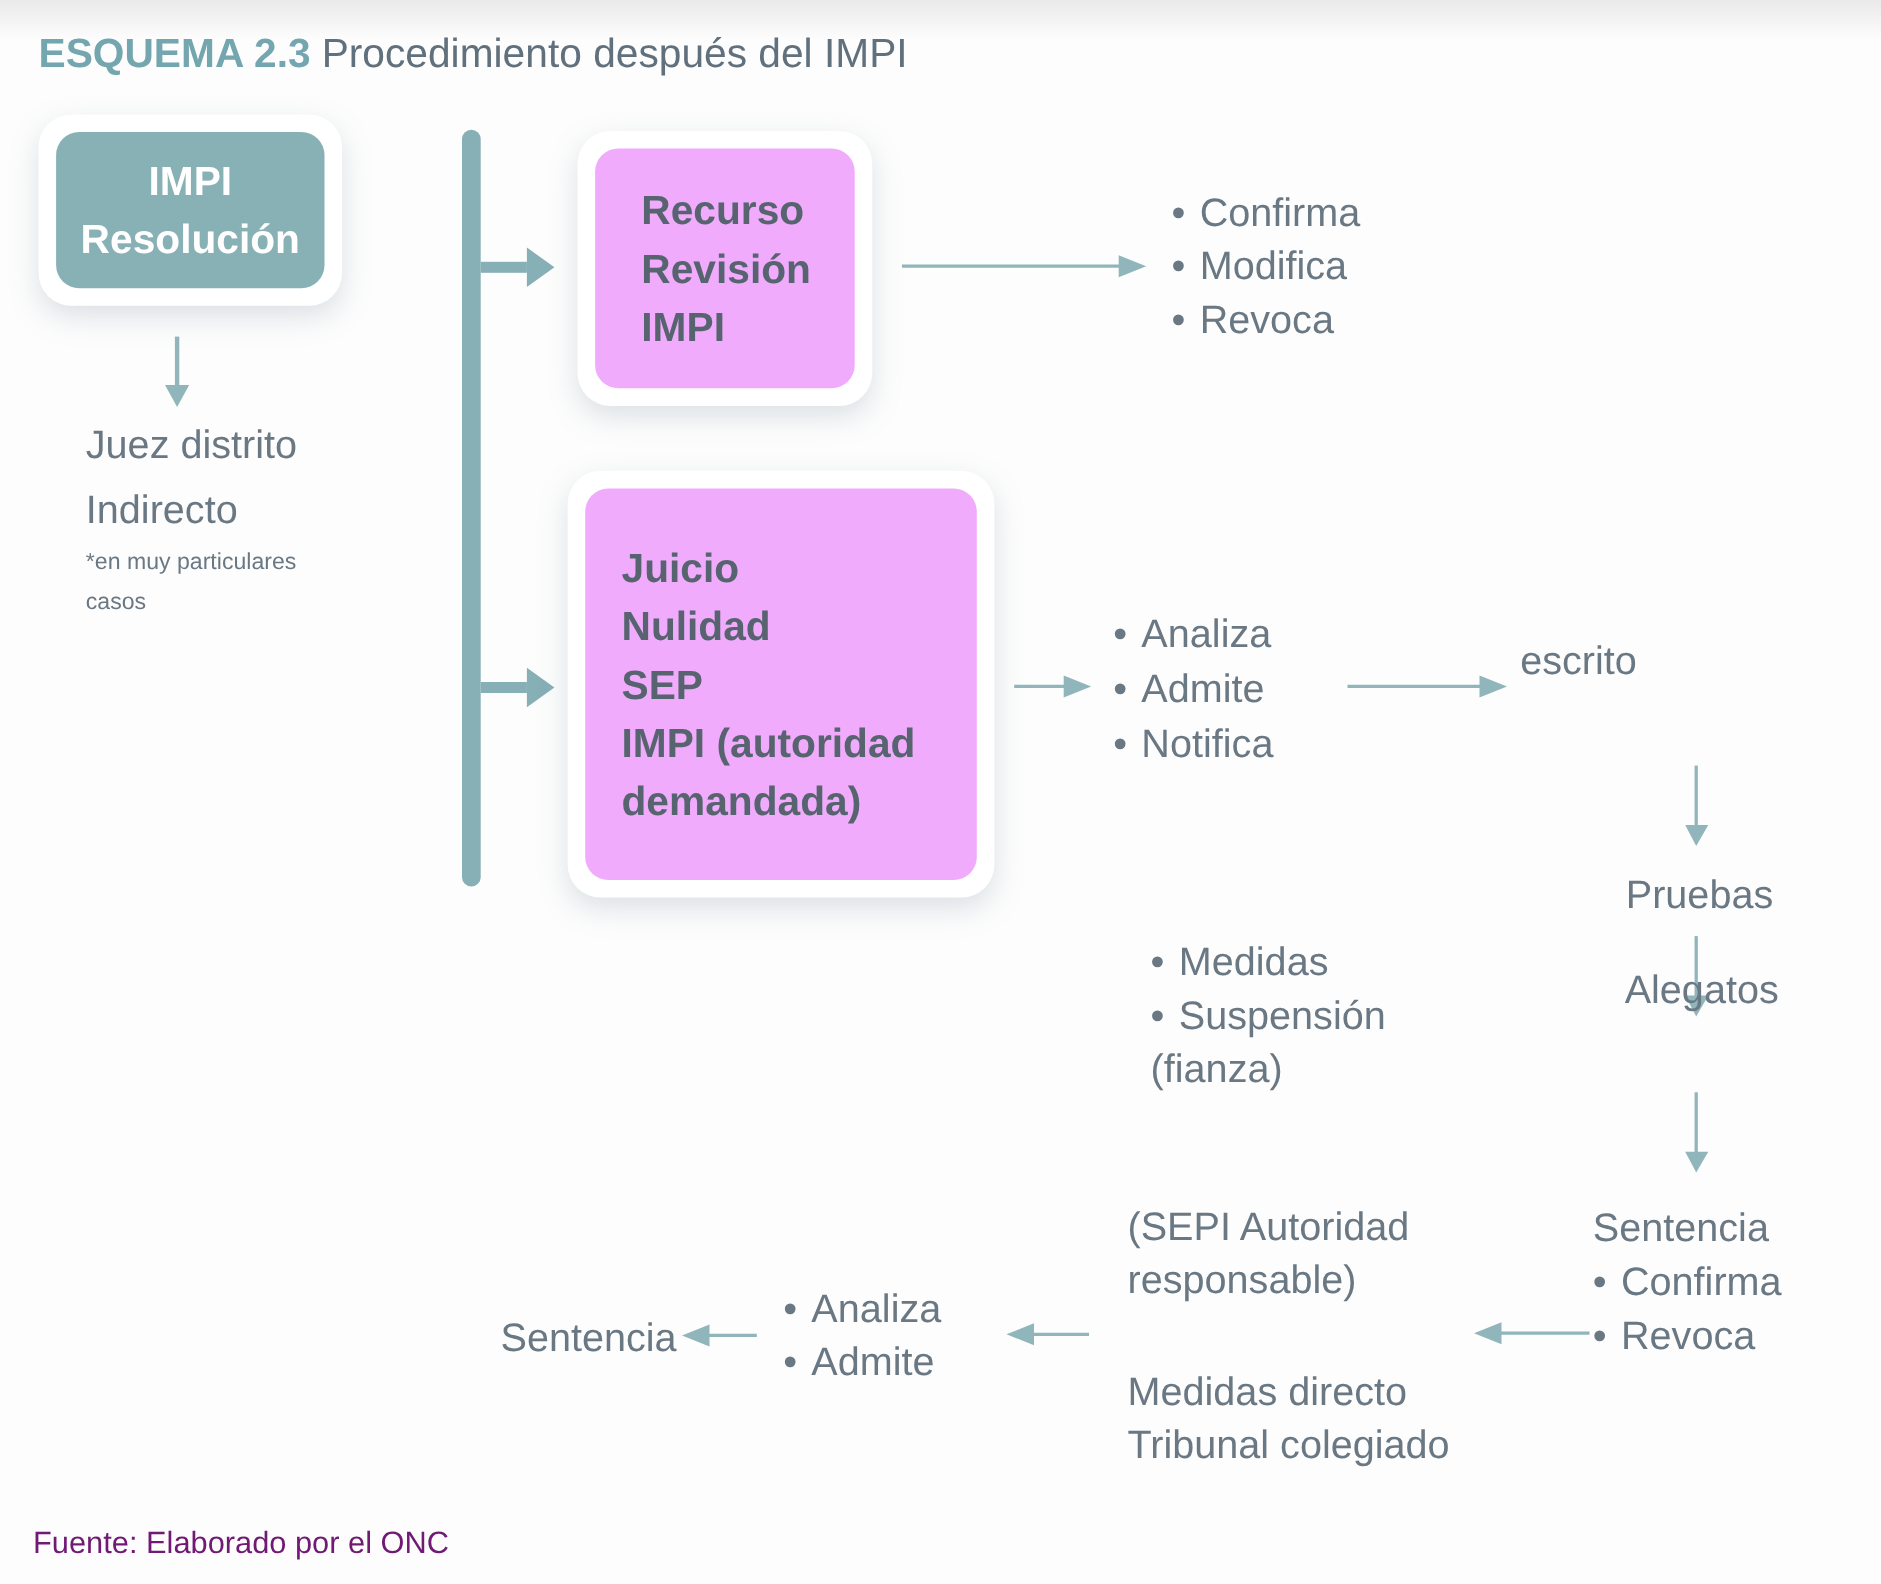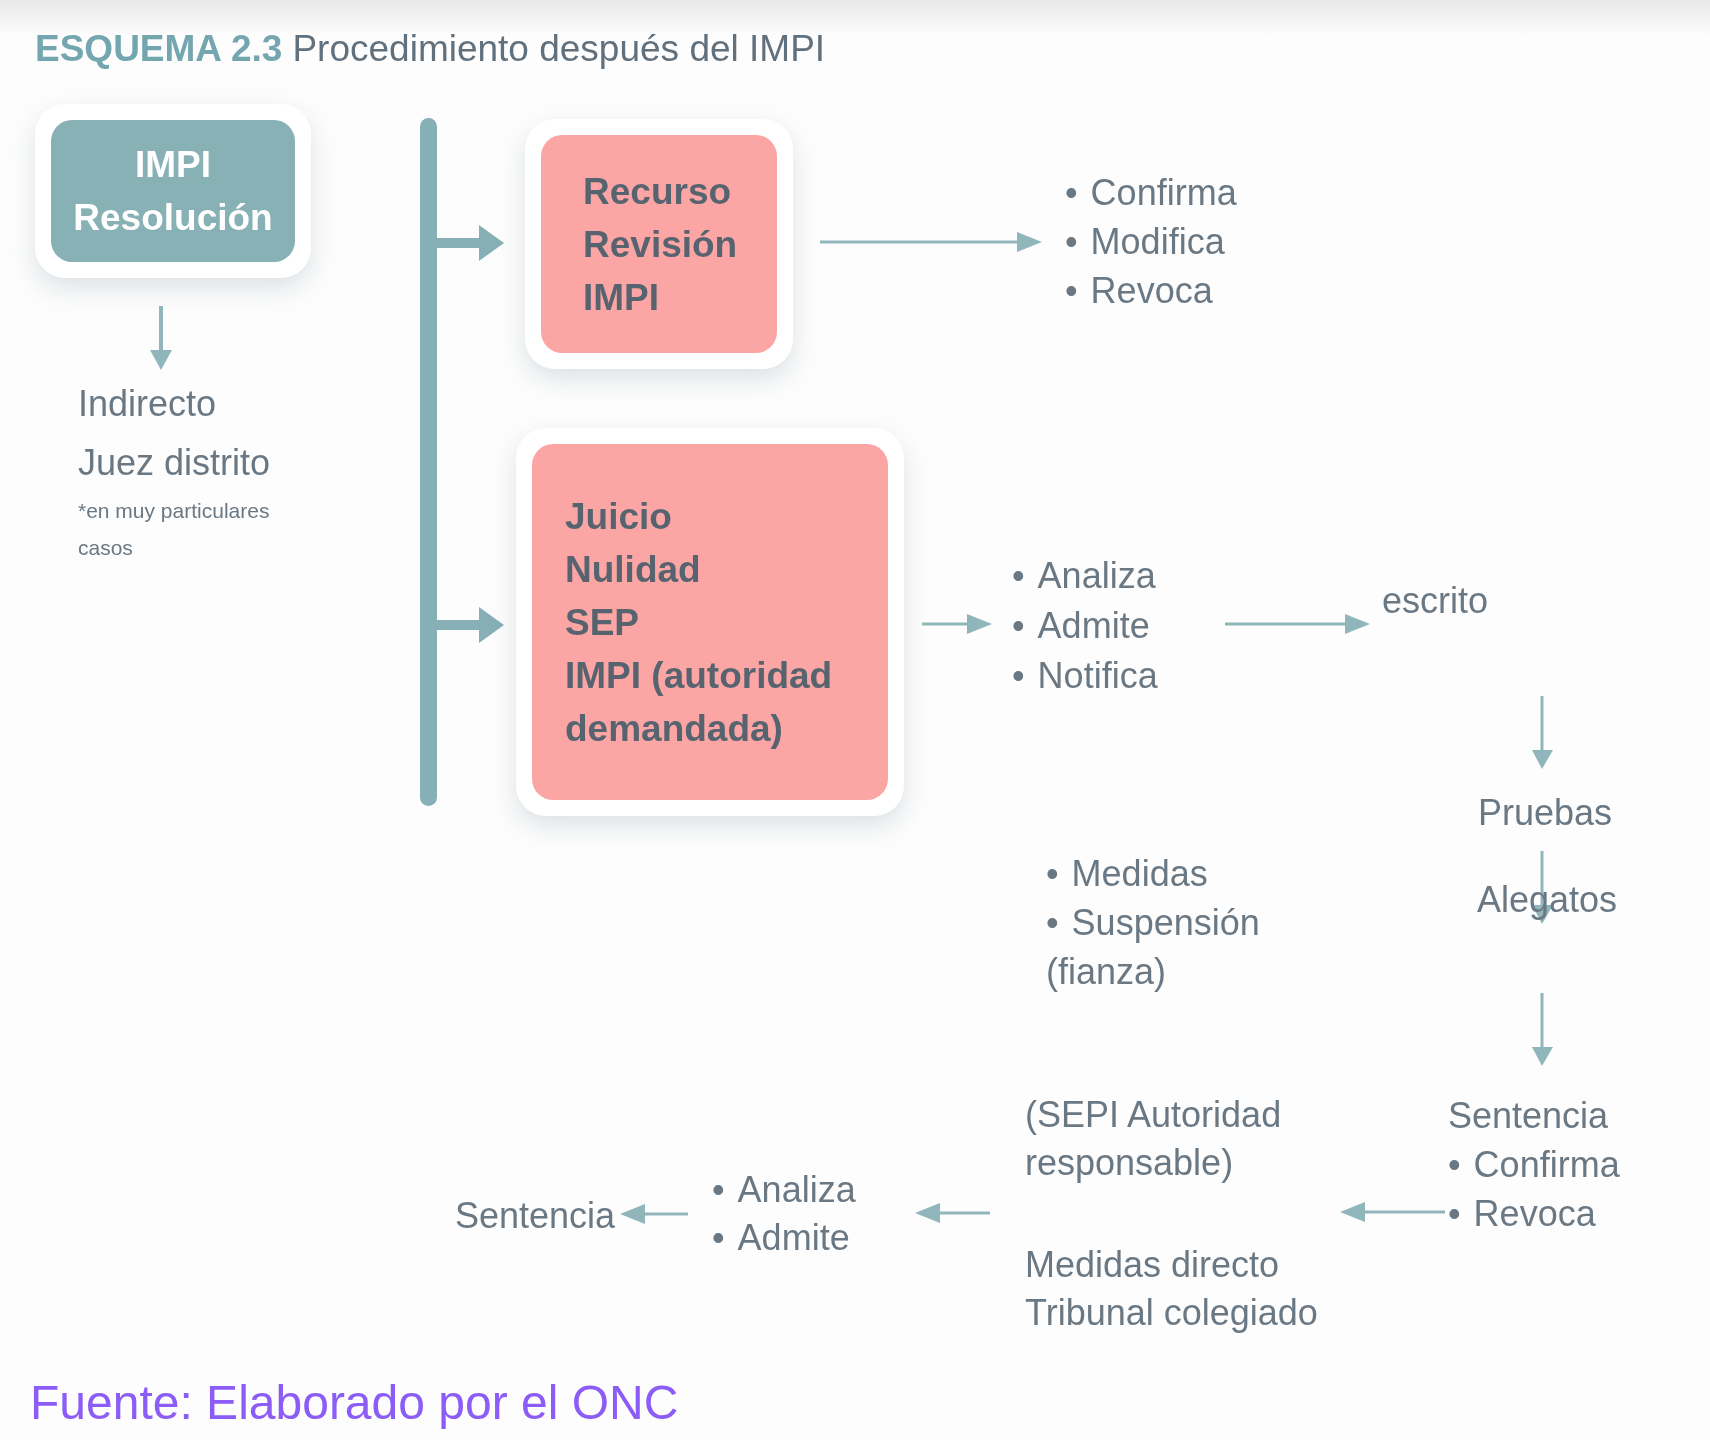--- a/index.html
+++ b/index.html
@@ -12,30 +12,30 @@
   .top-strip{position:absolute;left:0;top:0;width:1710px;height:40px;
     background:linear-gradient(to bottom,#e9e9e9 0%,rgba(253,253,253,0) 90%);}
   .t{position:absolute;white-space:nowrap;color:#6a7884;font-size:36px;line-height:49px;}
   .title{left:35px;top:26px;font-size:37px;line-height:46px;}
   .title .tag{color:#74a6b0;font-weight:700;}
   .title .rest{color:#61707d;margin-left:10px;}
   .card{position:absolute;background:#ffffff;border-radius:30px;
     box-shadow:0 10px 26px rgba(125,145,155,0.25);}
   .fill{position:absolute;inset:16px;border-radius:21px;display:flex;flex-direction:column;justify-content:center;}
   .fill.teal{background:#88b1b6;align-items:center;}
-  .fill.green{background:#fca5a5;align-items:flex-start;}
+  .fill.green{background:#f0abfc;align-items:flex-start;}
   .boxline{font-size:37px;font-weight:700;line-height:53px;white-space:nowrap;}
   .teal .boxline{color:#ffffff;}
   .green .boxline{color:#57646f;}
   .vbar{position:absolute;left:420px;top:118px;width:17px;height:688px;background:#86afb6;border-radius:9px;}
   .bullet-line{display:flex;}
   .bullet-line .b{margin-right:13px;}
   .note{font-size:21px;line-height:37px;}
   svg{position:absolute;overflow:visible;}
-  .fuente{left:30px;top:1378px;font-size:48px;color:#8b5cf6;}
+  .fuente{left:30px;top:1378px;font-size:28px;color:#701a75;}
 </style>
 </head>
 <body>
 
 <div class="stage">
 
   <div class="top-strip"></div>
 
   <div class="t title">
     <span class="tag">ESQUEMA 2.3</span><span class="rest">Procedimiento después del IMPI</span>
@@ -47,22 +47,22 @@
       <div class="boxline">Resolución</div>
     </div>
   </div>
 
   <svg style="left:149px;top:306px;" width="24" height="66">
     <line x1="12" y1="0" x2="12" y2="46" stroke="#90b6bc" stroke-width="4"></line>
     <path d="M1,44 L23,44 L12,64 Z" fill="#90b6bc"></path>
   </svg>
 
   <div class="t" style="left:78px;top:374px;line-height:59px;">
+    <div>Juez distrito</div>
     <div>Indirecto</div>
-    <div>Juez distrito</div>
     <div class="note">*en muy particulares</div>
     <div class="note">casos</div>
   </div>
 
   <div class="vbar"></div>
 
   <svg style="left:437px;top:225px;" width="67" height="36">
     <rect x="0" y="13" width="42" height="10" fill="#86afb6"></rect>
     <path d="M42,0 L67,18 L42,36 Z" fill="#86afb6"></path>
   </svg>

